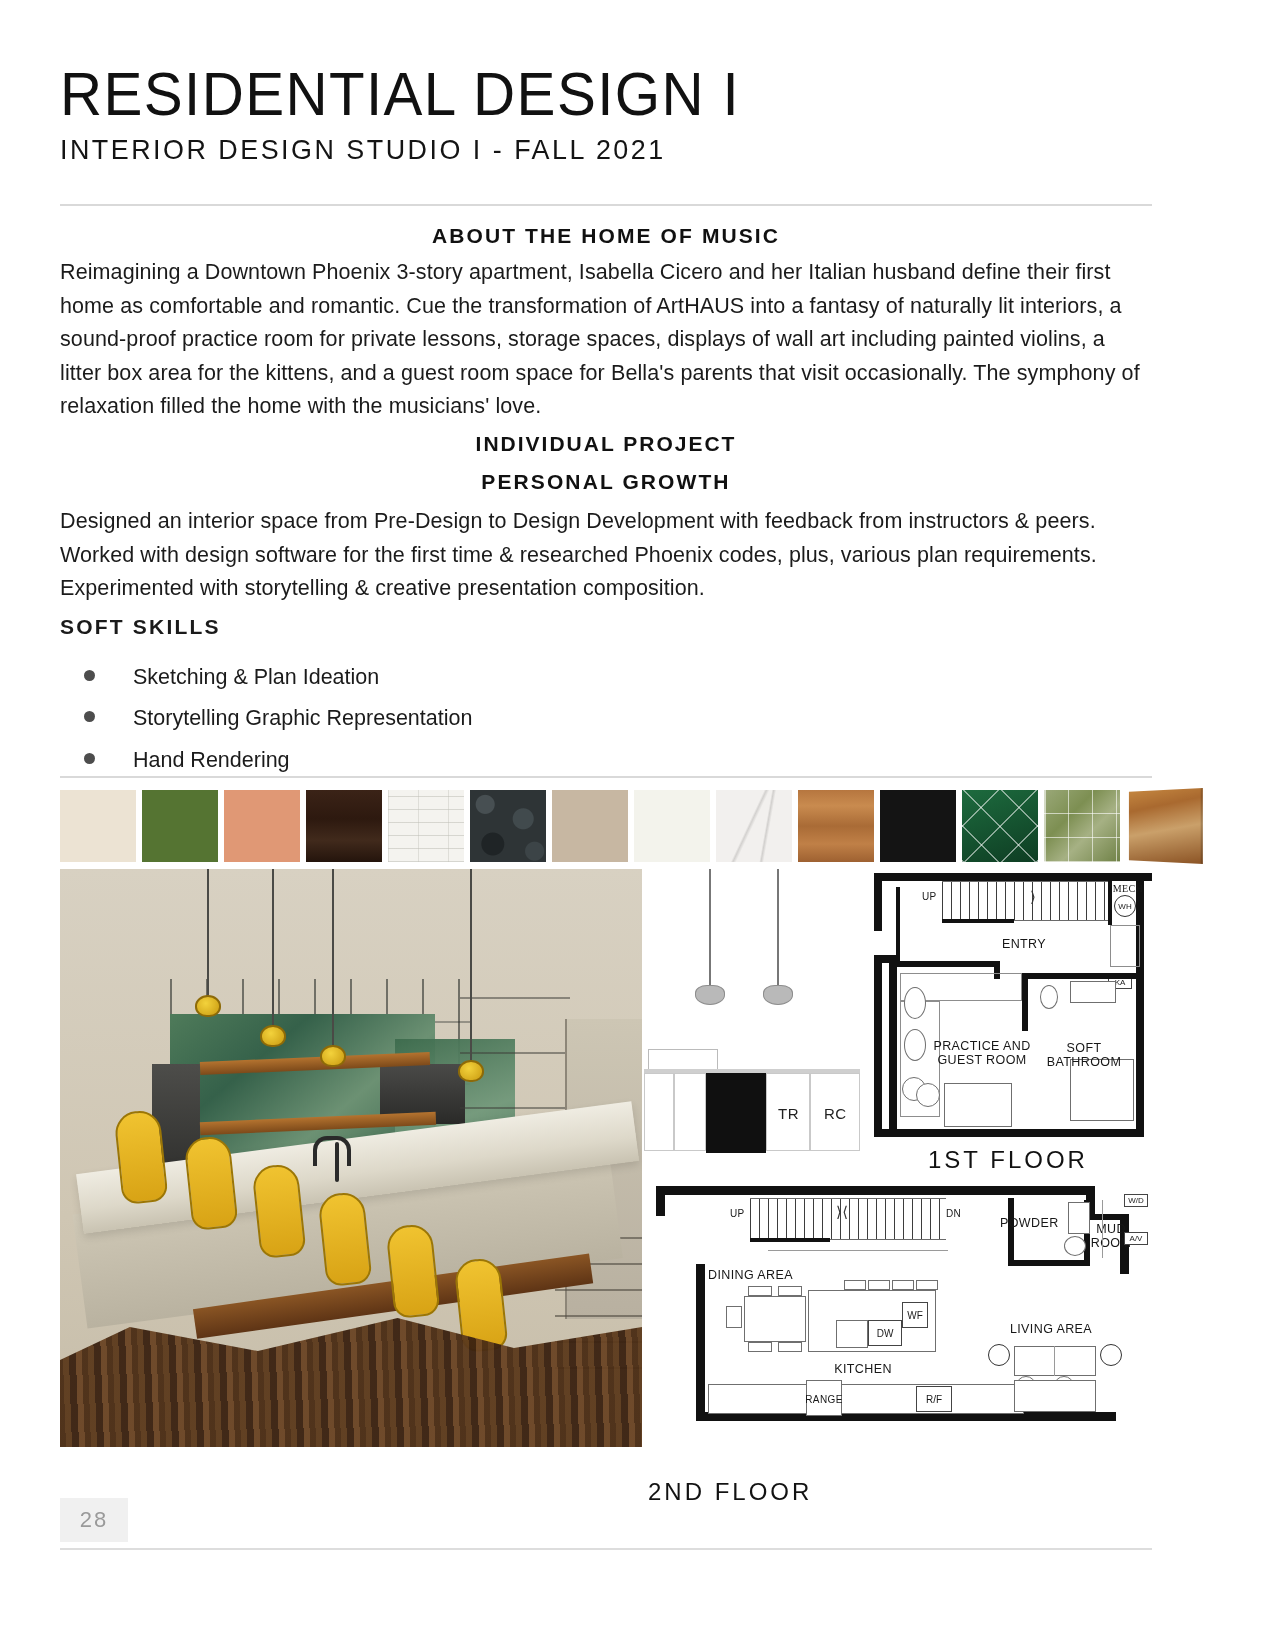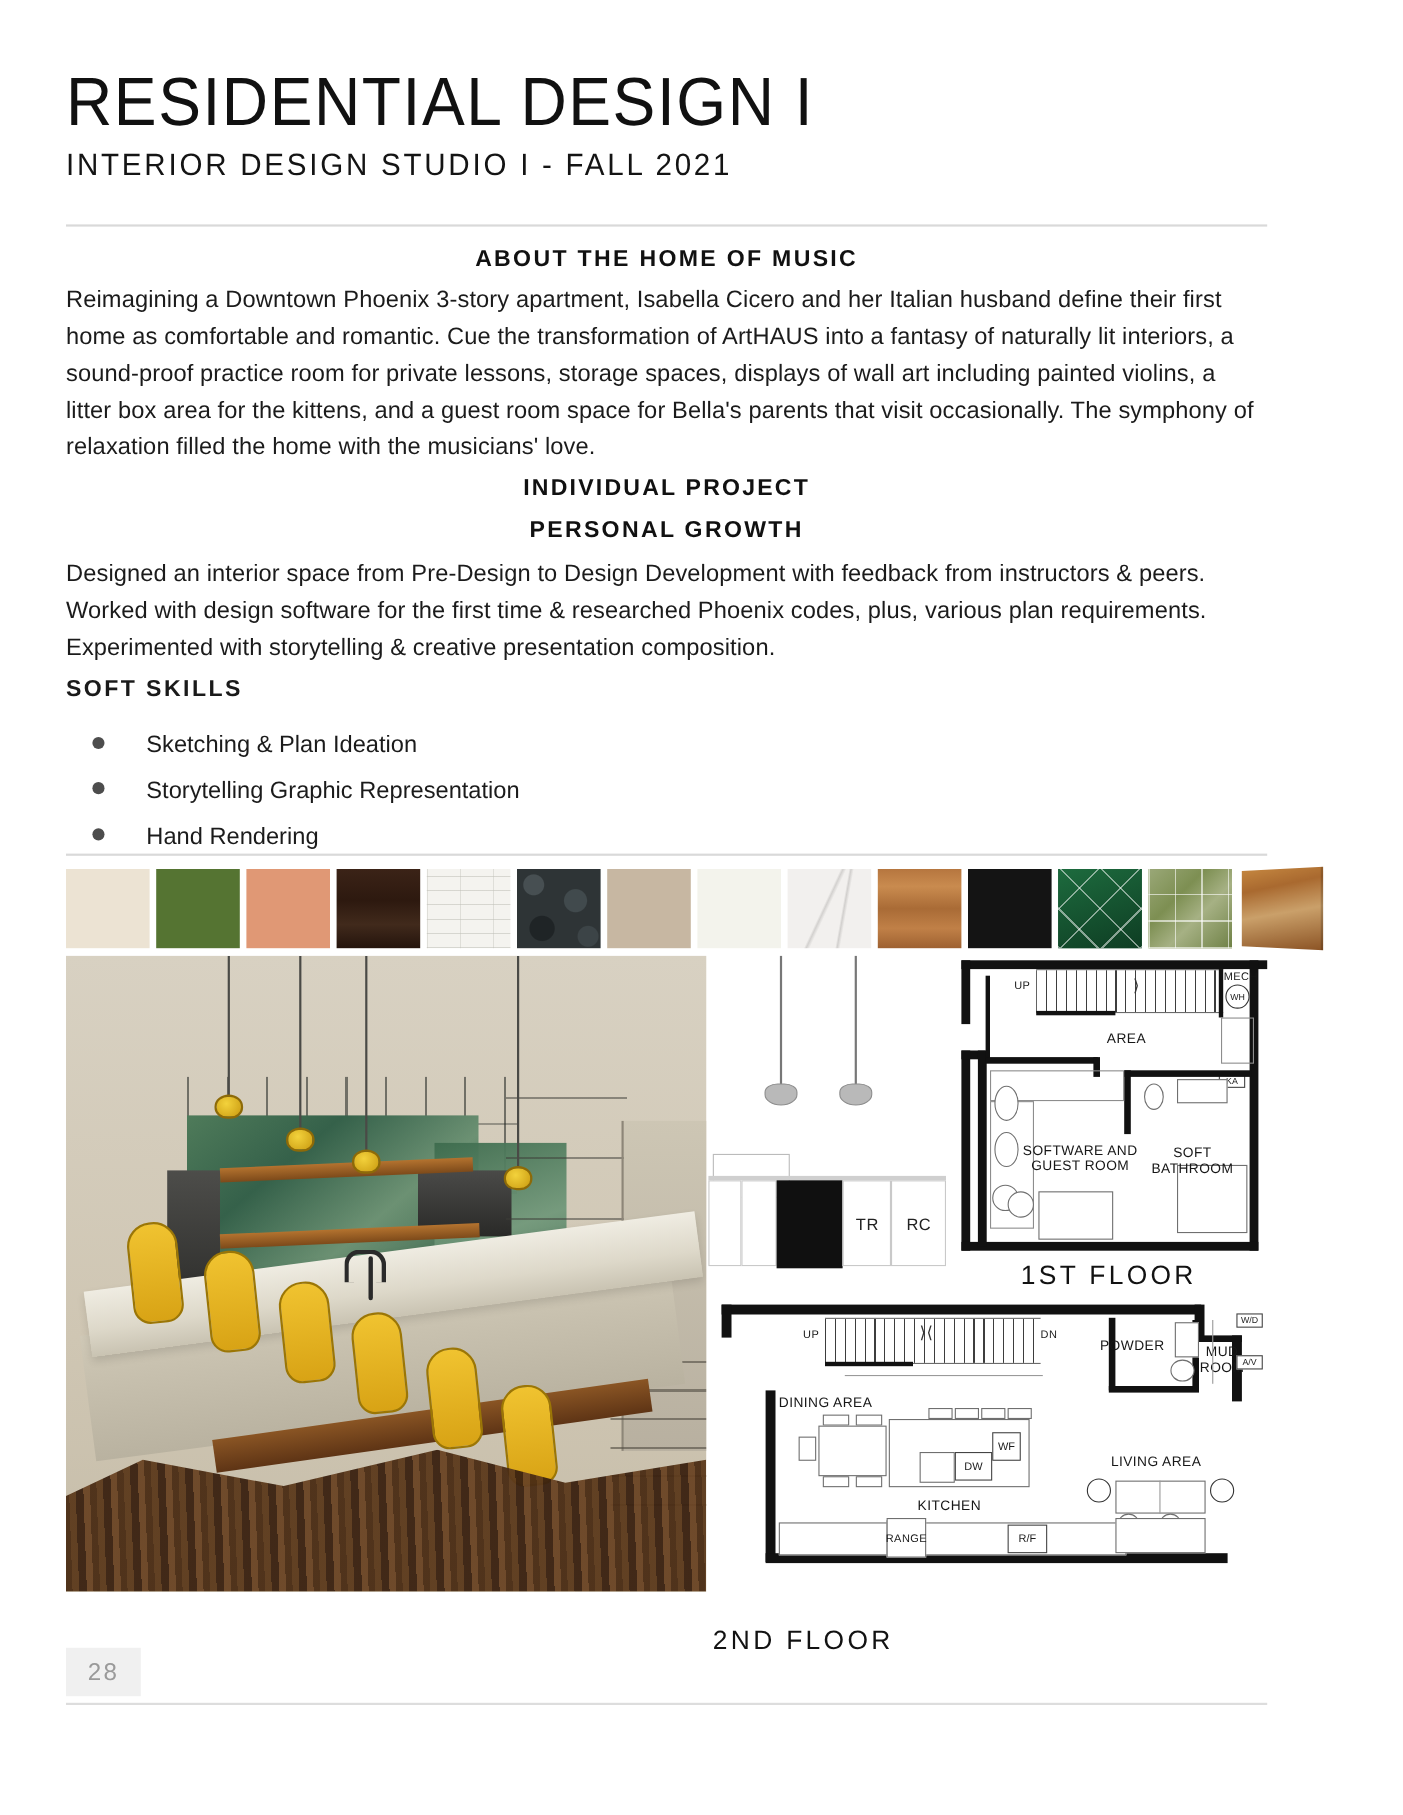--- a/index.html
+++ b/index.html
@@ -391,27 +391,27 @@
     <div class="pwall" style="left:32px;top:18px;width:4px;height:78px;"></div>
     <div class="pwall" style="left:32px;top:92px;width:102px;height:6px;"></div>
     <div class="pwall" style="left:130px;top:92px;width:6px;height:18px;"></div>
 
     <div class="stair" style="left:78px;top:12px;width:170px;height:40px;"></div>
     <div class="pwall" style="left:78px;top:50px;width:72px;height:4px;"></div>
     <div class="plabel" style="left:58px;top:22px;font-size:10px;">UP</div>
     <div class="plabel" style="left:166px;top:20px;font-size:15px;color:#333;">⟩</div>
 
     <div class="pwall" style="left:244px;top:12px;width:4px;height:44px;"></div>
-    <div class="plabel sm" style="left:244px;top:14px;width:40px;">MECH</div>
+    <div class="plabel sm" style="left:244px;top:14px;width:40px;font-family:Liberation Serif, serif;">MECH</div>
     <div class="circle-lbl" style="left:250px;top:26px;width:22px;height:22px;">
       <span>WH</span>
     </div>
     <div class="pthin" style="left:246px;top:56px;width:30px;height:42px;"></div>
 
-    <div class="plabel" style="left:120px;top:68px;width:80px;">AREA</div>
+    <div class="plabel" style="left:120px;top:68px;width:80px;">ENTRY</div>
 
     <div class="box-lbl" style="left:244px;top:106px;width:24px;height:14px;font-size:8px;">KA</div>
 
     <div class="pwall" style="left:158px;top:104px;width:116px;height:6px;"></div>
     <div class="pwall" style="left:158px;top:104px;width:6px;height:58px;"></div>
     <div class="fixture round" style="left:176px;top:116px;width:18px;height:24px;"></div>
     <div class="fixture" style="left:206px;top:112px;width:46px;height:22px;"></div>
     <div class="fixture" style="left:206px;top:190px;width:64px;height:62px;"></div>
     <div class="plabel" style="left:166px;top:172px;width:108px;">
       <span>SOFT</span><br>
@@ -419,21 +419,21 @@
     </div>
 
     <div class="pthin" style="left:36px;top:104px;width:122px;height:28px;"></div>
     <div class="pthin" style="left:36px;top:132px;width:40px;height:116px;"></div>
     <div class="fixture round" style="left:40px;top:118px;width:22px;height:32px;"></div>
     <div class="fixture round" style="left:40px;top:160px;width:22px;height:32px;"></div>
     <div class="fixture round" style="left:38px;top:208px;width:24px;height:24px;"></div>
     <div class="fixture round" style="left:52px;top:214px;width:24px;height:24px;"></div>
     <div class="fixture" style="left:80px;top:214px;width:68px;height:44px;"></div>
     <div class="plabel" style="left:58px;top:170px;width:120px;">
-      <span>SOFTWARE AND</span><br>
+      <span>PRACTICE AND</span><br>
       <span>GUEST ROOM</span>
     </div>
   </div>
   <div class="floor-caption" id="cap-1st">1ST FLOOR</div>
 
   <div class="plan plan-2">
 
     <div class="pwall" style="left:6px;top:6px;width:436px;height:9px;"></div>
     <div class="pwall" style="left:6px;top:6px;width:9px;height:30px;"></div>
     <div class="pwall" style="left:46px;top:84px;width:9px;height:156px;"></div>

